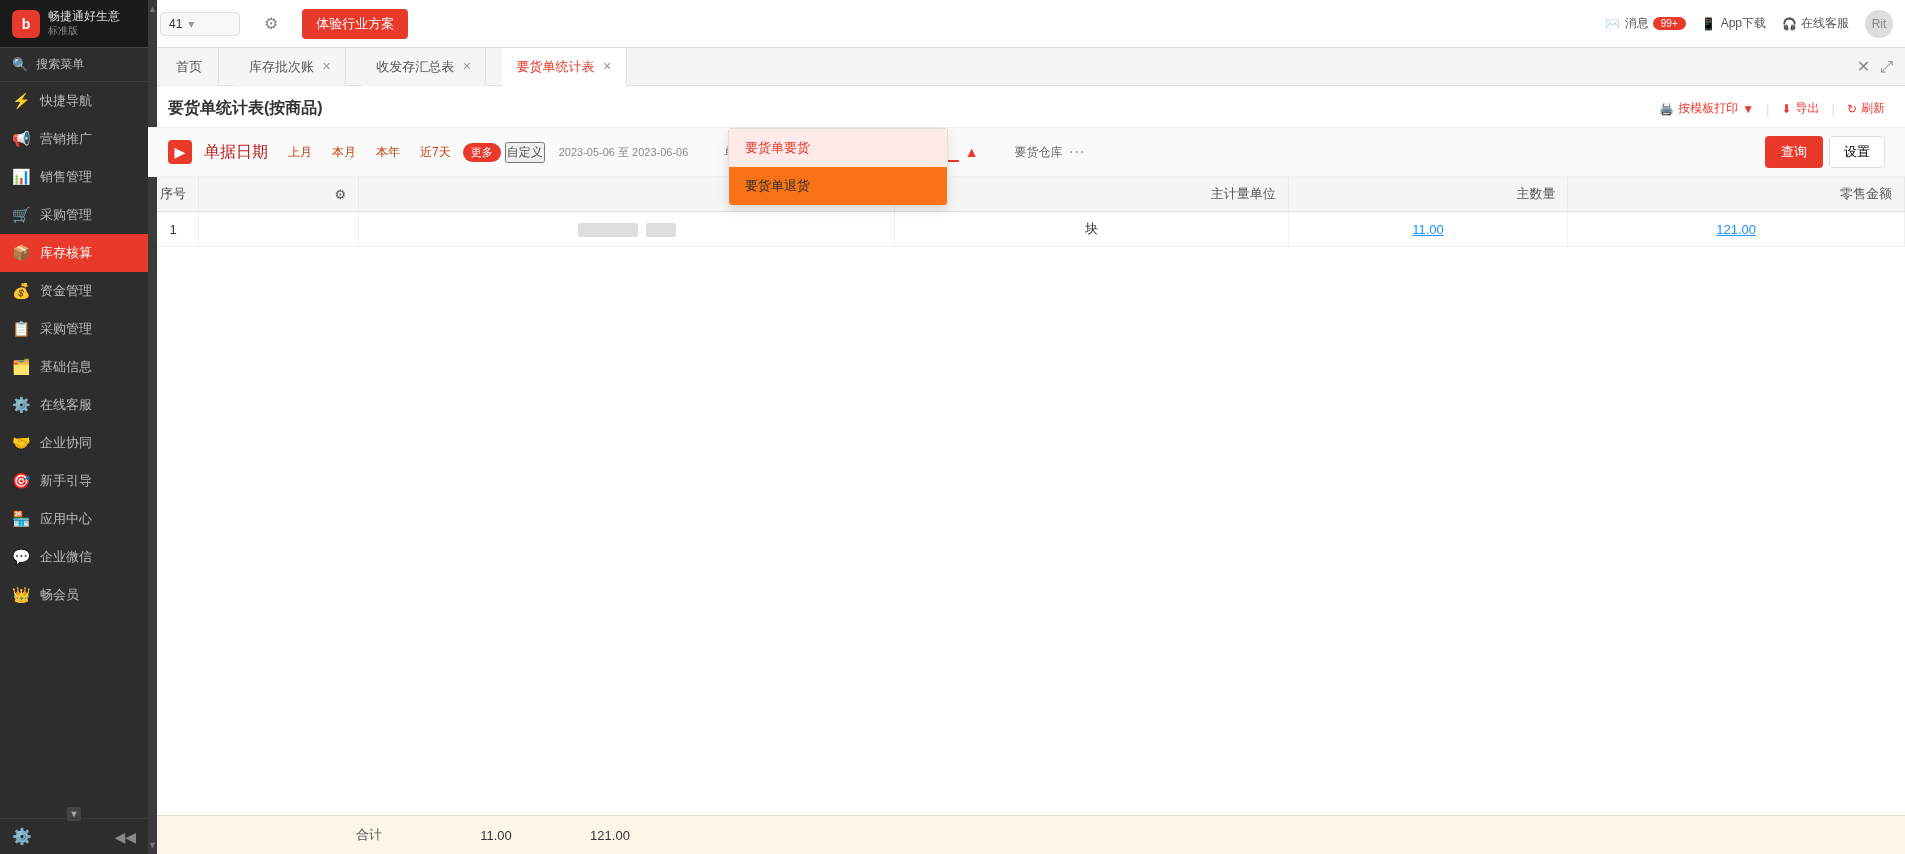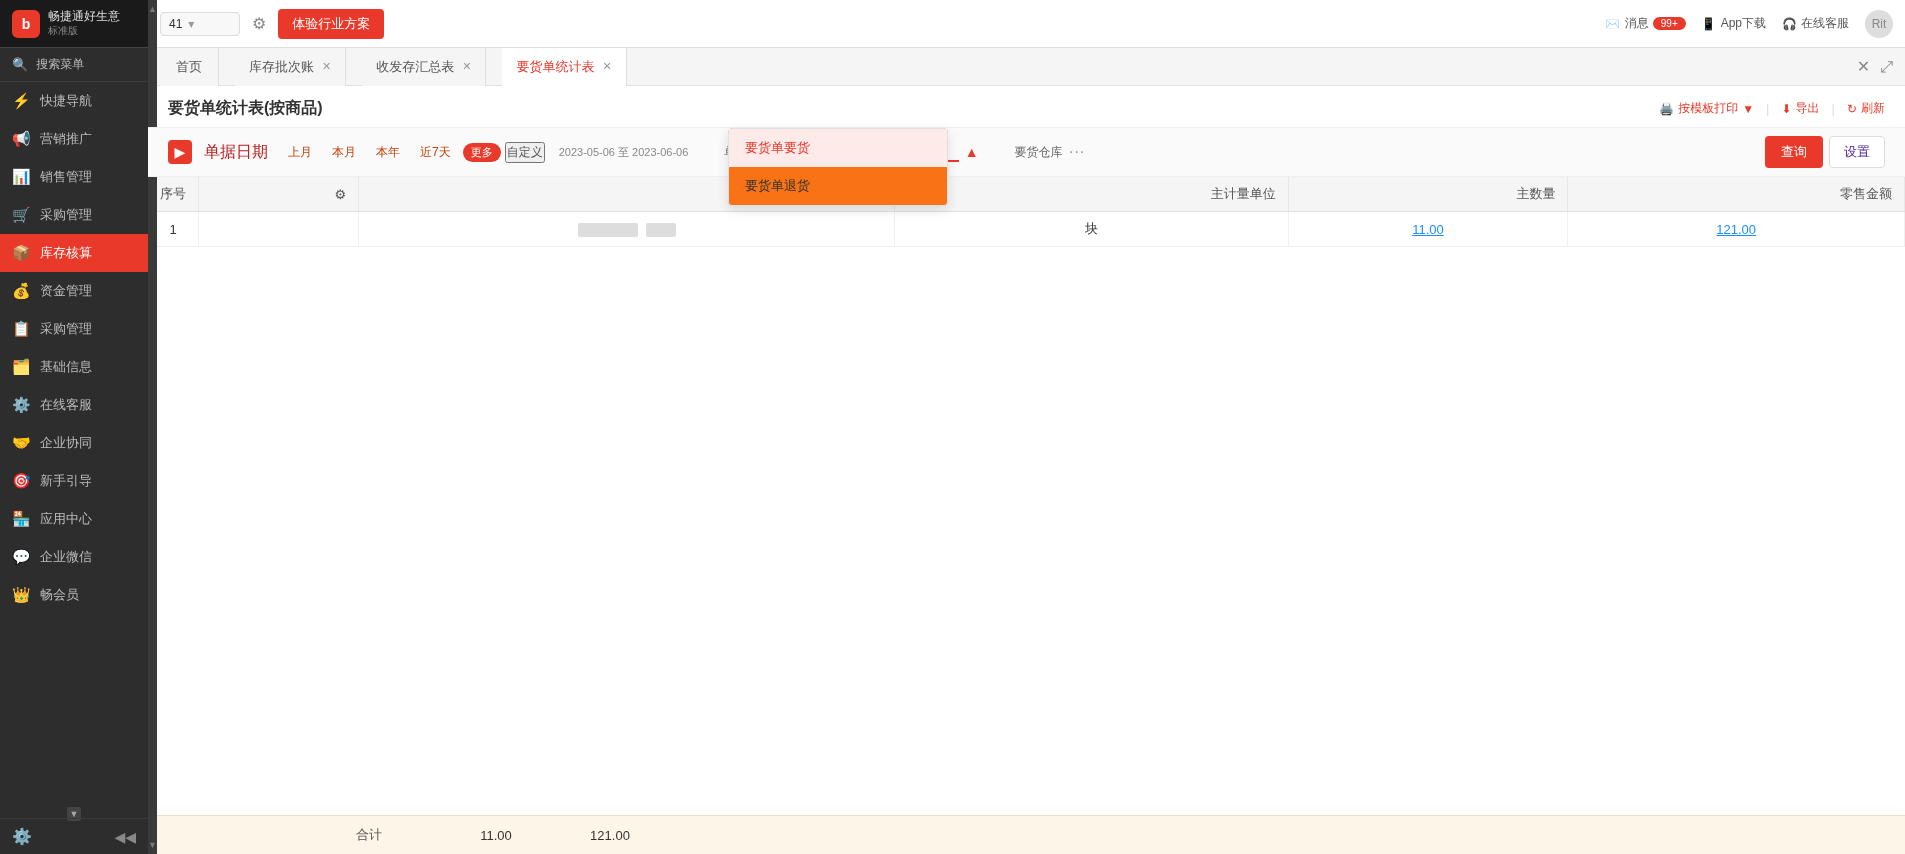--- a/index.html
+++ b/index.html
@@ -74,21 +74,21 @@
     .topbar {
       height: 48px;
       background: #fff;
       border-bottom: 1px solid #e0e0e0;
       display: flex;
       align-items: center;
       padding: 0 12px;
       flex-shrink: 0;
     }
     .topbar-tabs-area {
-      display: flex; align-items: center; gap: 4px; flex: 1;
+      display: flex; align-items: center; gap: 16px; flex: 1;
     }
     .topbar-select {
       display: flex; align-items: center;
       border: 1px solid #ddd; border-radius: 4px;
       padding: 4px 8px;
       font-size: 12px; color: #333;
       cursor: pointer; background: #f8f8f8;
       min-width: 80px;
     }
     .topbar-select .chevron { margin-left: 6px; color: #999; }
@@ -213,21 +213,21 @@
     .filter-warehouse-label { font-size: 12px; color: #666; }
     .filter-warehouse-more { color: #999; cursor: pointer; font-size: 16px; }
 
     .filter-actions { margin-left: auto; display: flex; gap: 6px; }
     .btn-query {
       background: #e8392a; color: white;
       border: none; border-radius: 4px;
       padding: 6px 16px; font-size: 13px; cursor: pointer;
     }
     .btn-settings {
-      background: white; color: #4c1d95;
+      background: white; color: #000000;
       border: 1px solid #ddd; border-radius: 4px;
       padding: 6px 14px; font-size: 13px; cursor: pointer;
     }
     .dropdown-menu {
       position: absolute;
       top: 0;
       left: 580px;
       background: #f97316;
       border: 1px solid #e0e0e0;
       border-radius: 4px;

